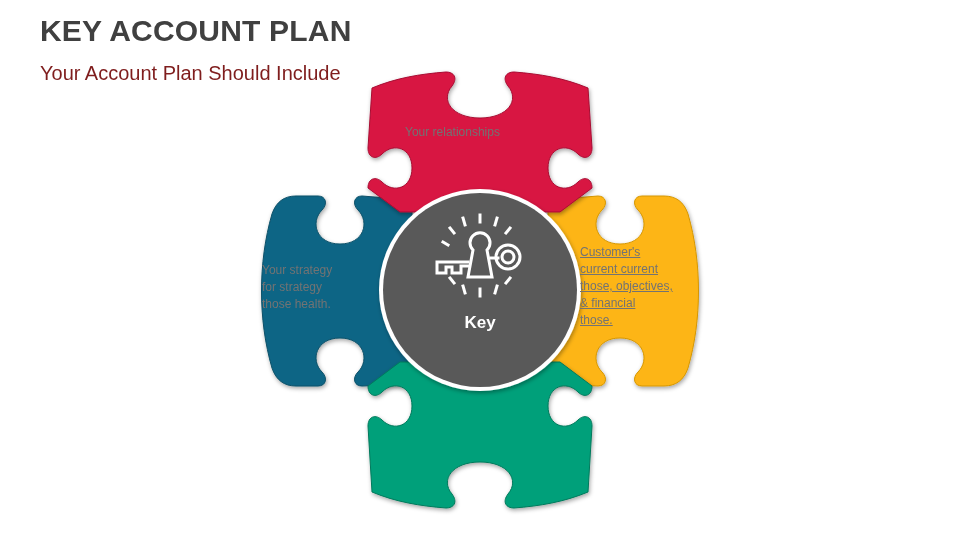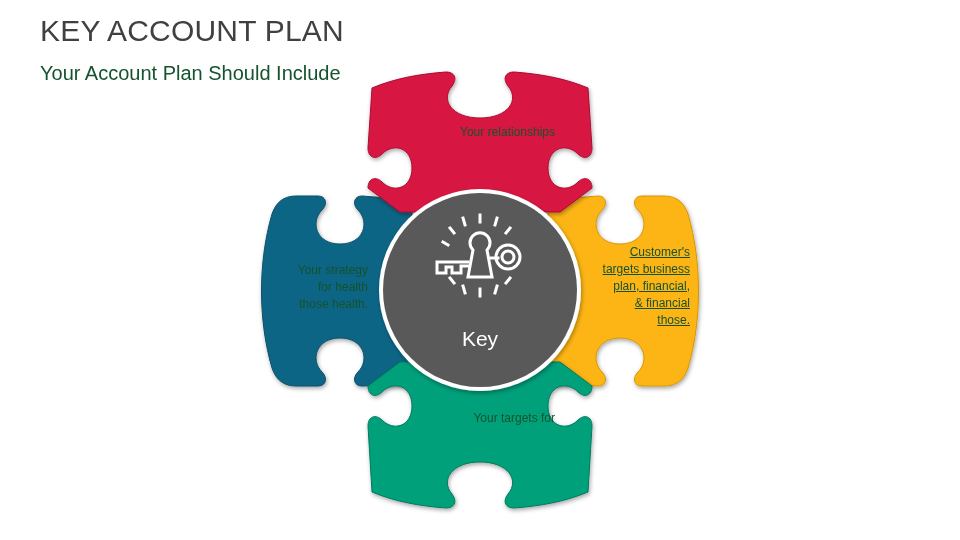--- a/index.html
+++ b/index.html
@@ -1,21 +1,21 @@
 <!DOCTYPE html>
 <html><head>
   <meta charset="utf-8">
   <style>
     html, body { margin: 0; padding: 0; background: #ffffff; }
     body { width: 960px; height: 540px; position: relative; overflow: hidden; font-family: "Liberation Sans", sans-serif; }
-    .title { position: absolute; left: 40px; top: 14px; font-size: 30px; font-weight: normal; color: #404040; letter-spacing: 0.2px; }
-    .subtitle { position: absolute; left: 40px; top: 62px; font-size: 20px; color: #14532d; }
+    .title { position: absolute; left: 40px; top: 14px; font-size: 30px; font-weight: bold; color: #404040; letter-spacing: 0.2px; }
+    .subtitle { position: absolute; left: 40px; top: 62px; font-size: 20px; color: #7f1d1d; }
     svg.diagram { position: absolute; left: 0; top: 0; }
-    .piece-text { position: absolute; color: #14532d; font-size: 12px; line-height: 17px; text-align: right; font-weight: normal; }
-    .center-label { position: absolute; left: 400px; top: 311px; width: 160px; color: #ffffff; font-size: 21px; font-weight: normal; line-height: 23px; text-align: center; margin-top: 16px; }
+    .piece-text { position: absolute; color: #737373; font-size: 12px; line-height: 17px; text-align: left; font-weight: normal; }
+    .center-label { position: absolute; left: 400px; top: 311px; width: 160px; color: #ffffff; font-size: 17px; font-weight: bold; line-height: 23px; text-align: center; }
   </style>
 </head>
 <body>
 
 <div class="title">KEY ACCOUNT PLAN</div>
 <div class="subtitle">Your Account Plan Should Include</div>
 
 <svg class="diagram" width="960" height="540" viewBox="0 0 960 540">
   <defs>
     <filter id="sh" x="-20%" y="-20%" width="140%" height="140%">
@@ -131,27 +131,26 @@
 <div class="center-label">
   <div>Key</div>
 </div>
 
 <div class="piece-text" style="left:405px; top:124px; width:150px;">
   <div>Your relationships</div>
 </div>
 
 <div class="piece-text" style="left:580px; top:244px; width:110px;text-decoration:underline;">
   <div>Customer's</div>
-  <div>targets business</div>
-  <div>plan, financial,</div>
+  <div>current current</div>
+  <div>those, objectives,</div>
   <div>&amp; financial</div>
   <div>those.</div>
 </div>
 
 <div class="piece-text" style="left:405px; top:410px; width:150px;">
-  <div>Your targets for</div>
 </div>
 
 <div class="piece-text" style="left:262px; top:262px; width:106px;">
   <div>Your strategy</div>
-  <div>for health</div>
+  <div>for strategy</div>
   <div>those health.</div>
 </div>
 
 </body></html>

